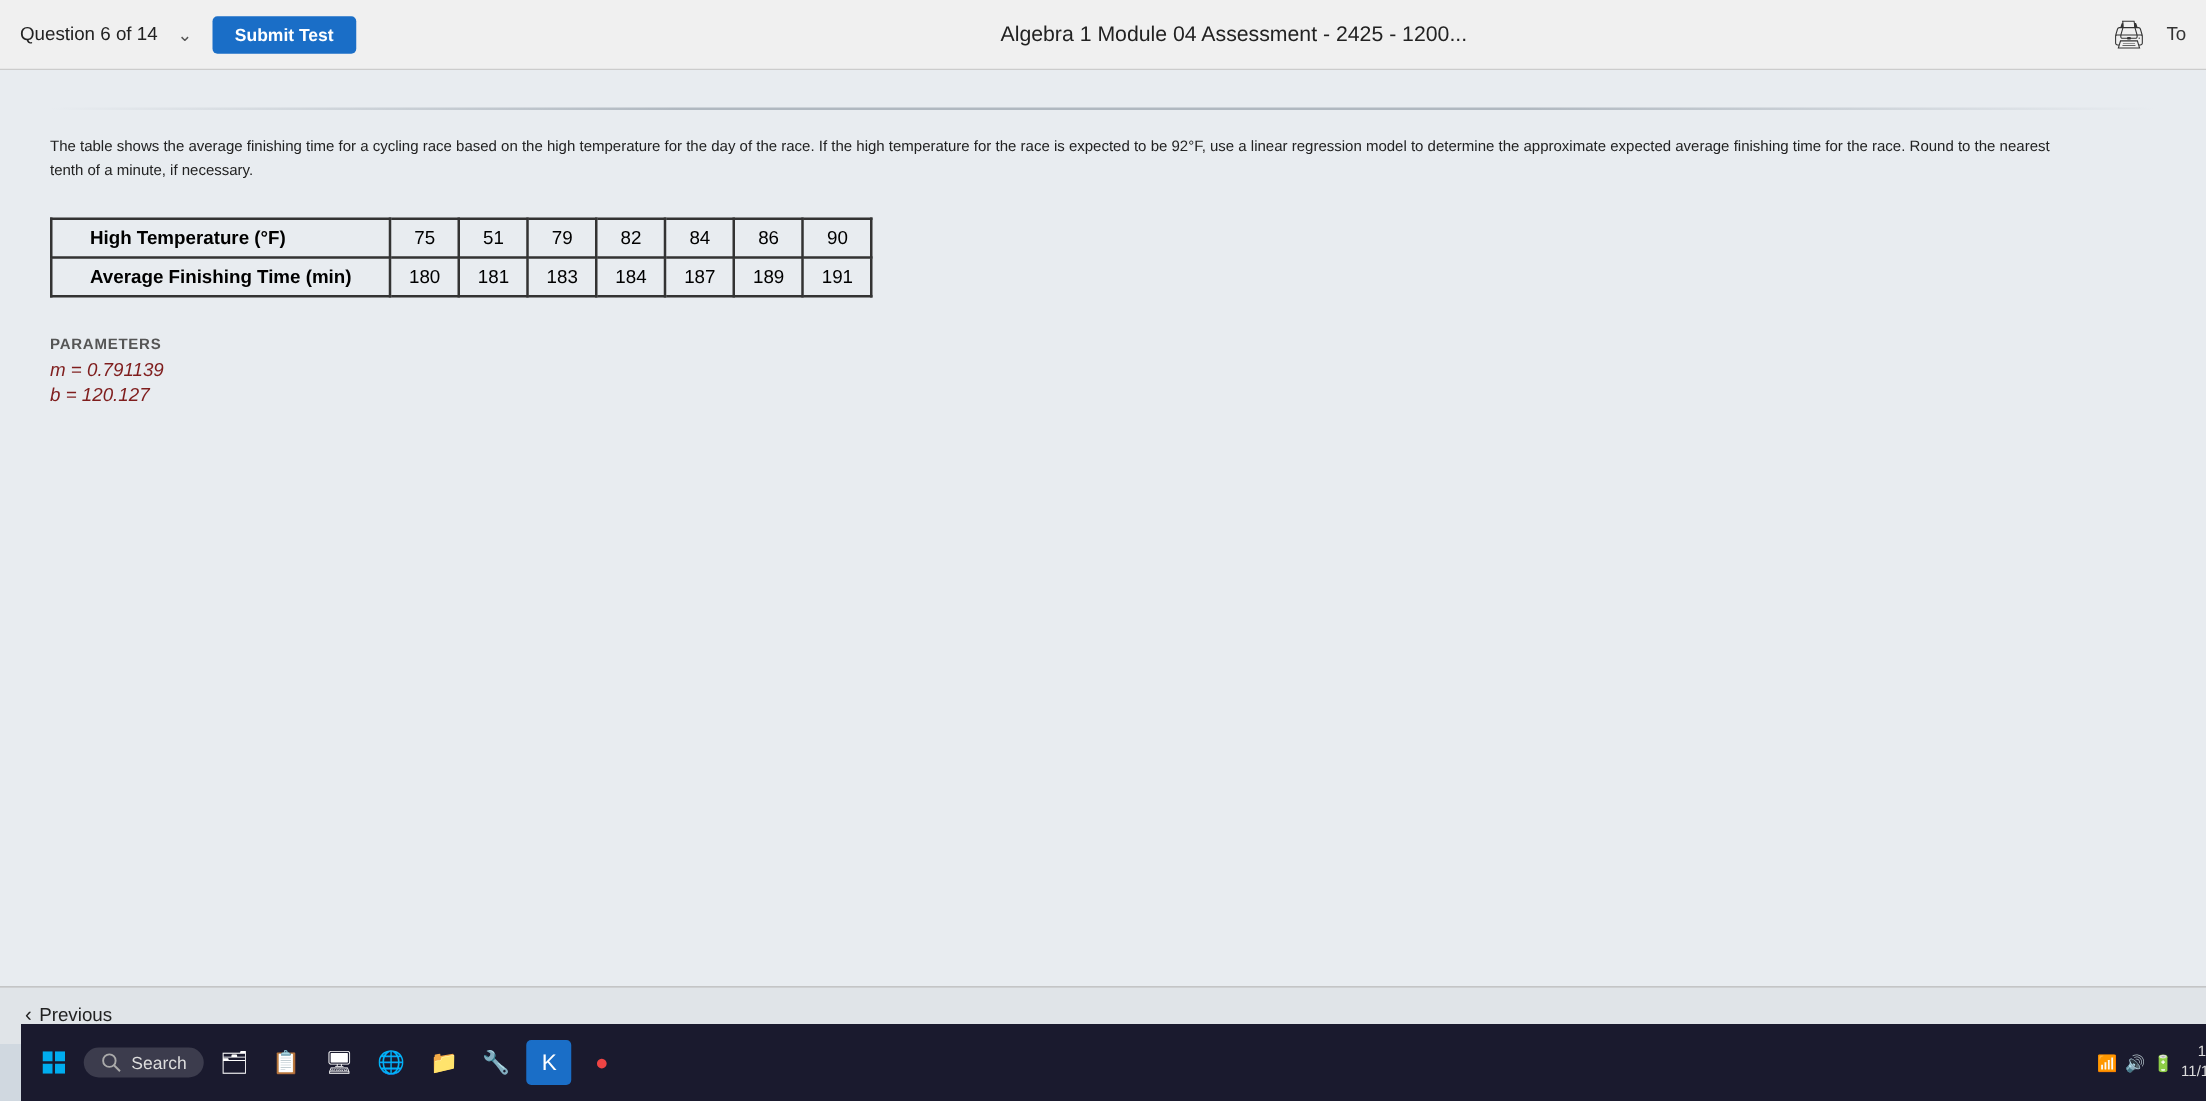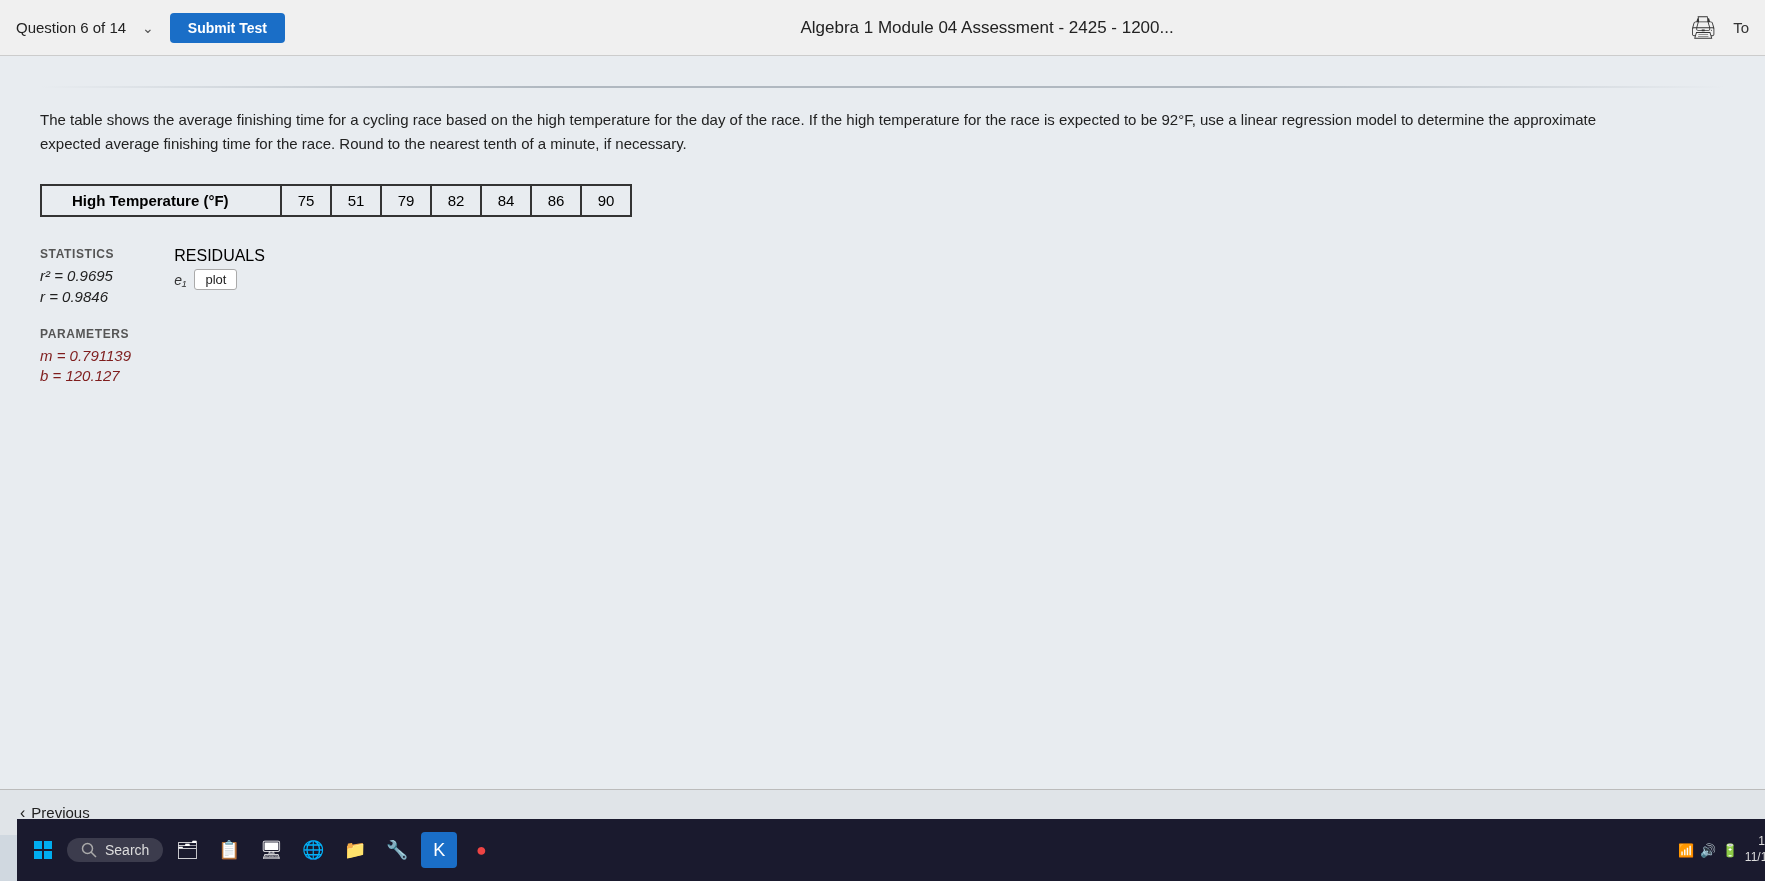--- a/index.html
+++ b/index.html
@@ -64,21 +64,21 @@
     
     .content-area::before {
       content: '';
       display: block;
       height: 2px;
       background: linear-gradient(to right, transparent 0%, #b0b8c0 30%, #b0b8c0 70%, transparent 100%);
       margin-bottom: 20px;
     }
 
     .question-text {
-      font-size: 15px;
+      font-size: 12px;
       color: #222;
       line-height: 1.6;
       margin-bottom: 28px;
       max-width: 1600px;
     }
 
     
     .data-table {
       border-collapse: collapse;
       margin-bottom: 30px;
@@ -259,39 +259,33 @@
         <tr>
       <td class="row-header">High Temperature (°F)</td>
       <td>75</td>
       <td>51</td>
       <td>79</td>
       <td>82</td>
       <td>84</td>
       <td>86</td>
       <td>90</td>
     </tr>
+    <tr>
+      <td class="row-header">Average Finishing Time (min)</td>
+      <td>180</td>
+      <td>181</td>
+      <td>183</td>
+      <td>184</td>
+      <td>187</td>
+      <td>189</td>
+      <td>191</td>
+    </tr>
   </tbody>
     </table>
 
-  <div class="stats-section">
-    <div class="stats-row">
-      <div class="stats-col">
-        <div class="col-header">STATISTICS</div>
-        <div class="stat-line">r² = 0.9695</div>
-        <div class="stat-line">r = 0.9846</div>
-      </div>
-      <div>
-        <div class="col-header">RESIDUALS</div>
-        <div class="residuals-inner">
-          <span class="e1-badge">e₁</span>
-          <button class="plot-btn">plot</button>
-        </div>
-      </div>
-    </div>
-  </div>
 
   <div class="params-section">
     <div class="params-header">PARAMETERS</div>
     <div class="param-line">m = 0.791139</div>
     <div class="param-line">b = 120.127</div>
   </div>
 
 </div>
 
 <div class="bottom-bar">

